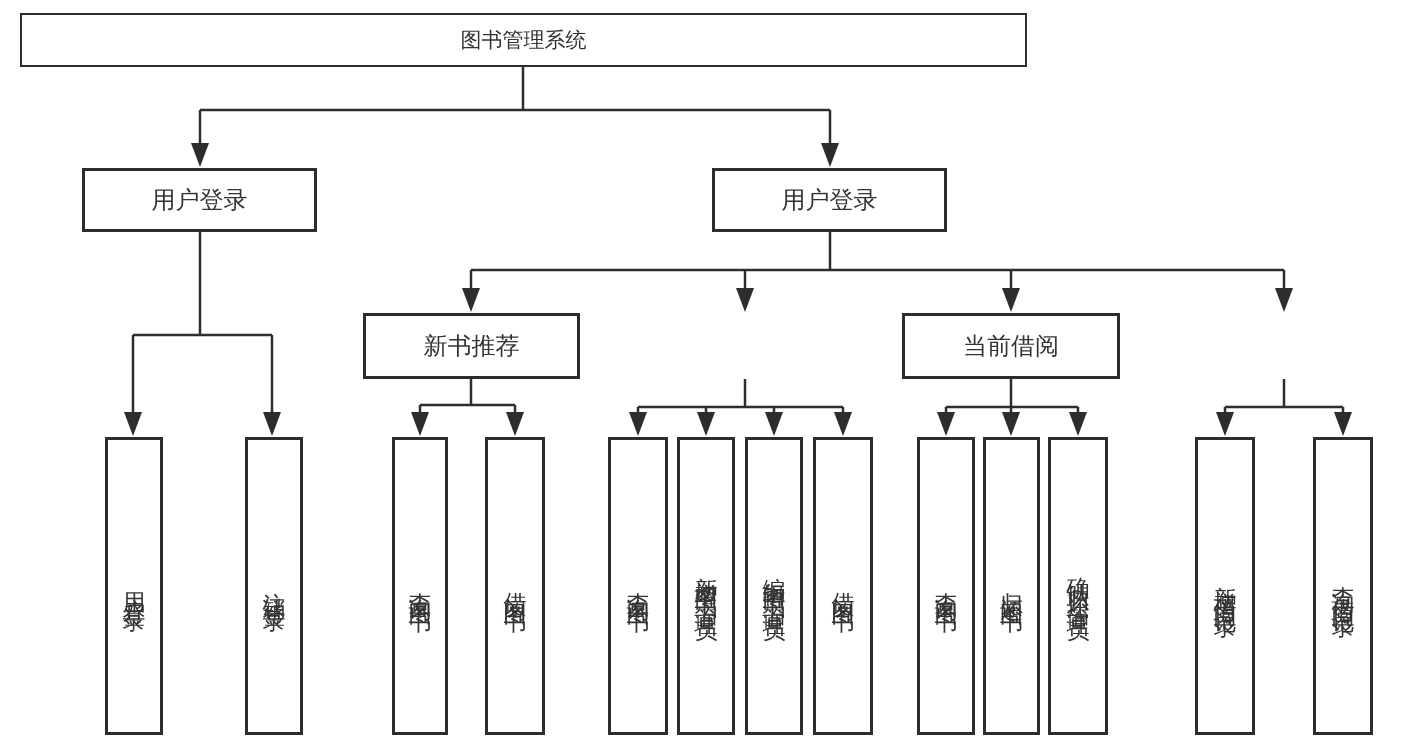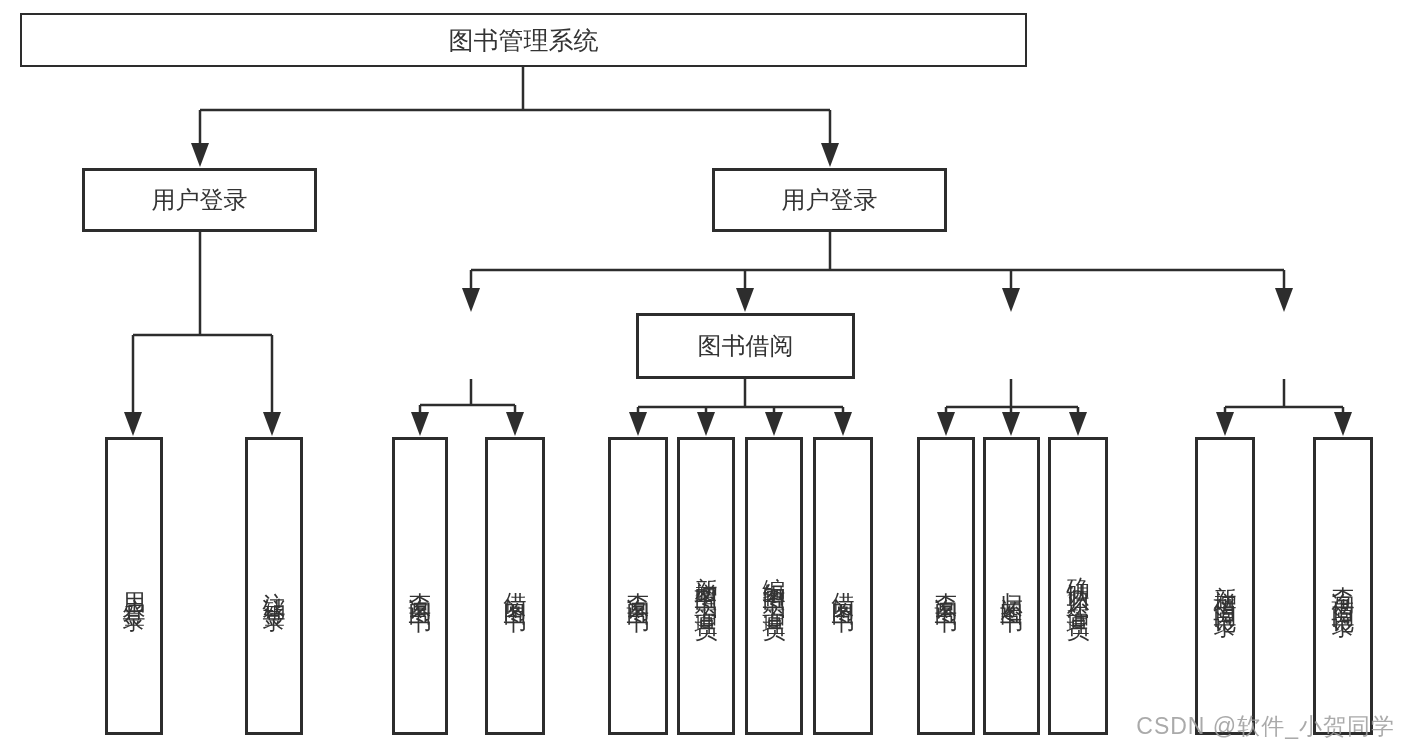--- a/index.html
+++ b/index.html
@@ -8,21 +8,21 @@
     font-family:"Liberation Sans","DejaVu Sans",sans-serif;
   }
   .canvas{position:absolute;left:0;top:0;width:1405px;height:747px;background:#ffffff;}
   svg.connectors{position:absolute;left:0;top:0;z-index:0;}
   .node{
     position:absolute;box-sizing:border-box;z-index:1;
     border:3px solid #2d2d2d;background:#ffffff;
     display:flex;align-items:center;justify-content:center;
     color:#333333;font-size:24px;white-space:nowrap;
   }
-  .node.root{border-width:2px;font-size:25px;}
+  .node.root{border-width:2px;font-size:21px;}
   .node.leaf .vtext{
     writing-mode:vertical-rl;text-orientation:mixed;
     letter-spacing:6px;line-height:1;font-size:23px;color:#333333;
   }
   .watermark{
     position:absolute;top:711px;right:10px;z-index:3;
     font-size:23px;color:rgba(158,158,158,0.88);letter-spacing:1px;
   }
 </style>
 </head>
@@ -70,22 +70,25 @@
     <span>图书管理系统</span>
   </div>
 
   <div class="node" style="left:82px;top:168px;width:235px;height:64px">
     <span>用户登录</span>
   </div>
   <div class="node" style="left:712px;top:168px;width:235px;height:64px">
     <span>用户登录</span>
   </div>
 
-  <div class="node" style="left:636px;top:313px;width:219px;height:66px">
-    <span>图书借阅</span>
+  <div class="node" style="left:363px;top:313px;width:217px;height:66px">
+    <span>新书推荐</span>
+  </div>
+  <div class="node" style="left:902px;top:313px;width:218px;height:66px">
+    <span>当前借阅</span>
   </div>
 
   <div class="node leaf" style="left:105px;top:437px;width:58px;height:298px">
     <span class="vtext">用户登录</span>
   </div>
   <div class="node leaf" style="left:245px;top:437px;width:58px;height:298px">
     <span class="vtext">注销登录</span>
   </div>
 
   <div class="node leaf" style="left:392px;top:437px;width:56px;height:298px">
@@ -118,14 +121,13 @@
     <span class="vtext">确认归还（管理员）</span>
   </div>
 
   <div class="node leaf" style="left:1195px;top:437px;width:60px;height:298px">
     <span class="vtext">新增借阅记录</span>
   </div>
   <div class="node leaf" style="left:1313px;top:437px;width:60px;height:298px">
     <span class="vtext">查询借阅记录</span>
   </div>
 
-  <div class="watermark">CSDN @软件_小贺同学</div>
 </div>
 
 </body></html>

